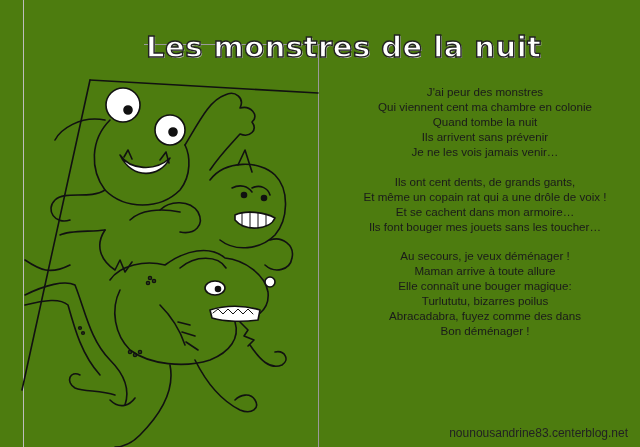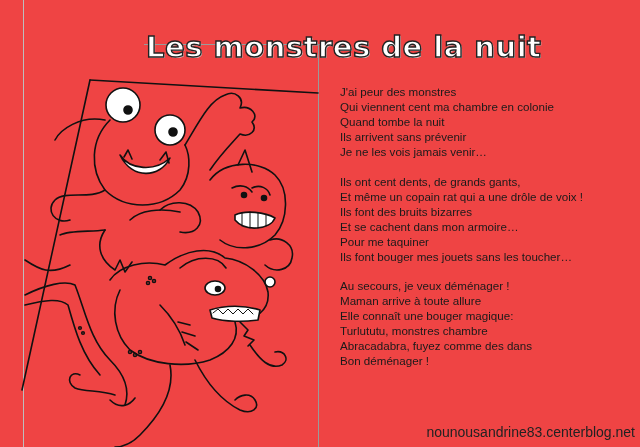--- a/index.html
+++ b/index.html
@@ -11,21 +11,21 @@
       width: 640px;
       height: 447px;
       position: relative;
       overflow: hidden;
       font-family: "Liberation Sans", "DejaVu Sans", sans-serif;
       color: #111;
     }
     .page {
       position: absolute;
       inset: 0;
-      background: #ef4444;
+      background: #4d7c0f;
     }
     
     .page-edge {
       position: absolute;
       left: 23px;
       top: 0;
       width: 1px;
       height: 447px;
       background: #bdbdbd;
     }
@@ -84,27 +84,28 @@
       font-size: 11.6px;
       line-height: 15px;
       color: #1a1a1a;
     }
     .stanza {
       margin: 0 0 14.5px 0;
     }
     .line {
       display: block;
       white-space: nowrap;
+      text-align: center;
     }
     .watermark {
       position: absolute;
-      right: 5px;
+      right: 12px;
       bottom: 7px;
       font-family: "Liberation Sans", "DejaVu Sans", sans-serif;
-      font-size: 14px;
+      font-size: 12px;
       color: #222;
     }
   </style>
 </head>
 <body>
 
 <div class="page">
 
   <div class="page-edge"></div>
 
@@ -192,29 +193,27 @@
     <div class="stanza">
       <span class="line">J'ai peur des monstres</span>
       <span class="line">Qui viennent cent ma chambre en colonie</span>
       <span class="line">Quand tombe la nuit</span>
       <span class="line">Ils arrivent sans prévenir</span>
       <span class="line">Je ne les vois jamais venir…</span>
     </div>
     <div class="stanza">
       <span class="line">Ils ont cent dents, de grands gants,</span>
       <span class="line">Et même un copain rat qui a une drôle de voix !</span>
-      <span class="line">Ils font des bruits bizarres</span>
       <span class="line">Et se cachent dans mon armoire…</span>
-      <span class="line">Pour me taquiner</span>
       <span class="line">Ils font bouger mes jouets sans les toucher…</span>
     </div>
     <div class="stanza">
       <span class="line">Au secours, je veux déménager !</span>
       <span class="line">Maman arrive à toute allure</span>
       <span class="line">Elle connaît une bouger magique:</span>
-      <span class="line">Turlututu, monstres chambre</span>
+      <span class="line">Turlututu, bizarres poilus</span>
       <span class="line">Abracadabra, fuyez comme des dans</span>
       <span class="line">Bon déménager !</span>
     </div>
   </div>
 
   <div class="watermark">nounousandrine83.centerblog.net</div>
 </div>
 
 </body></html>

